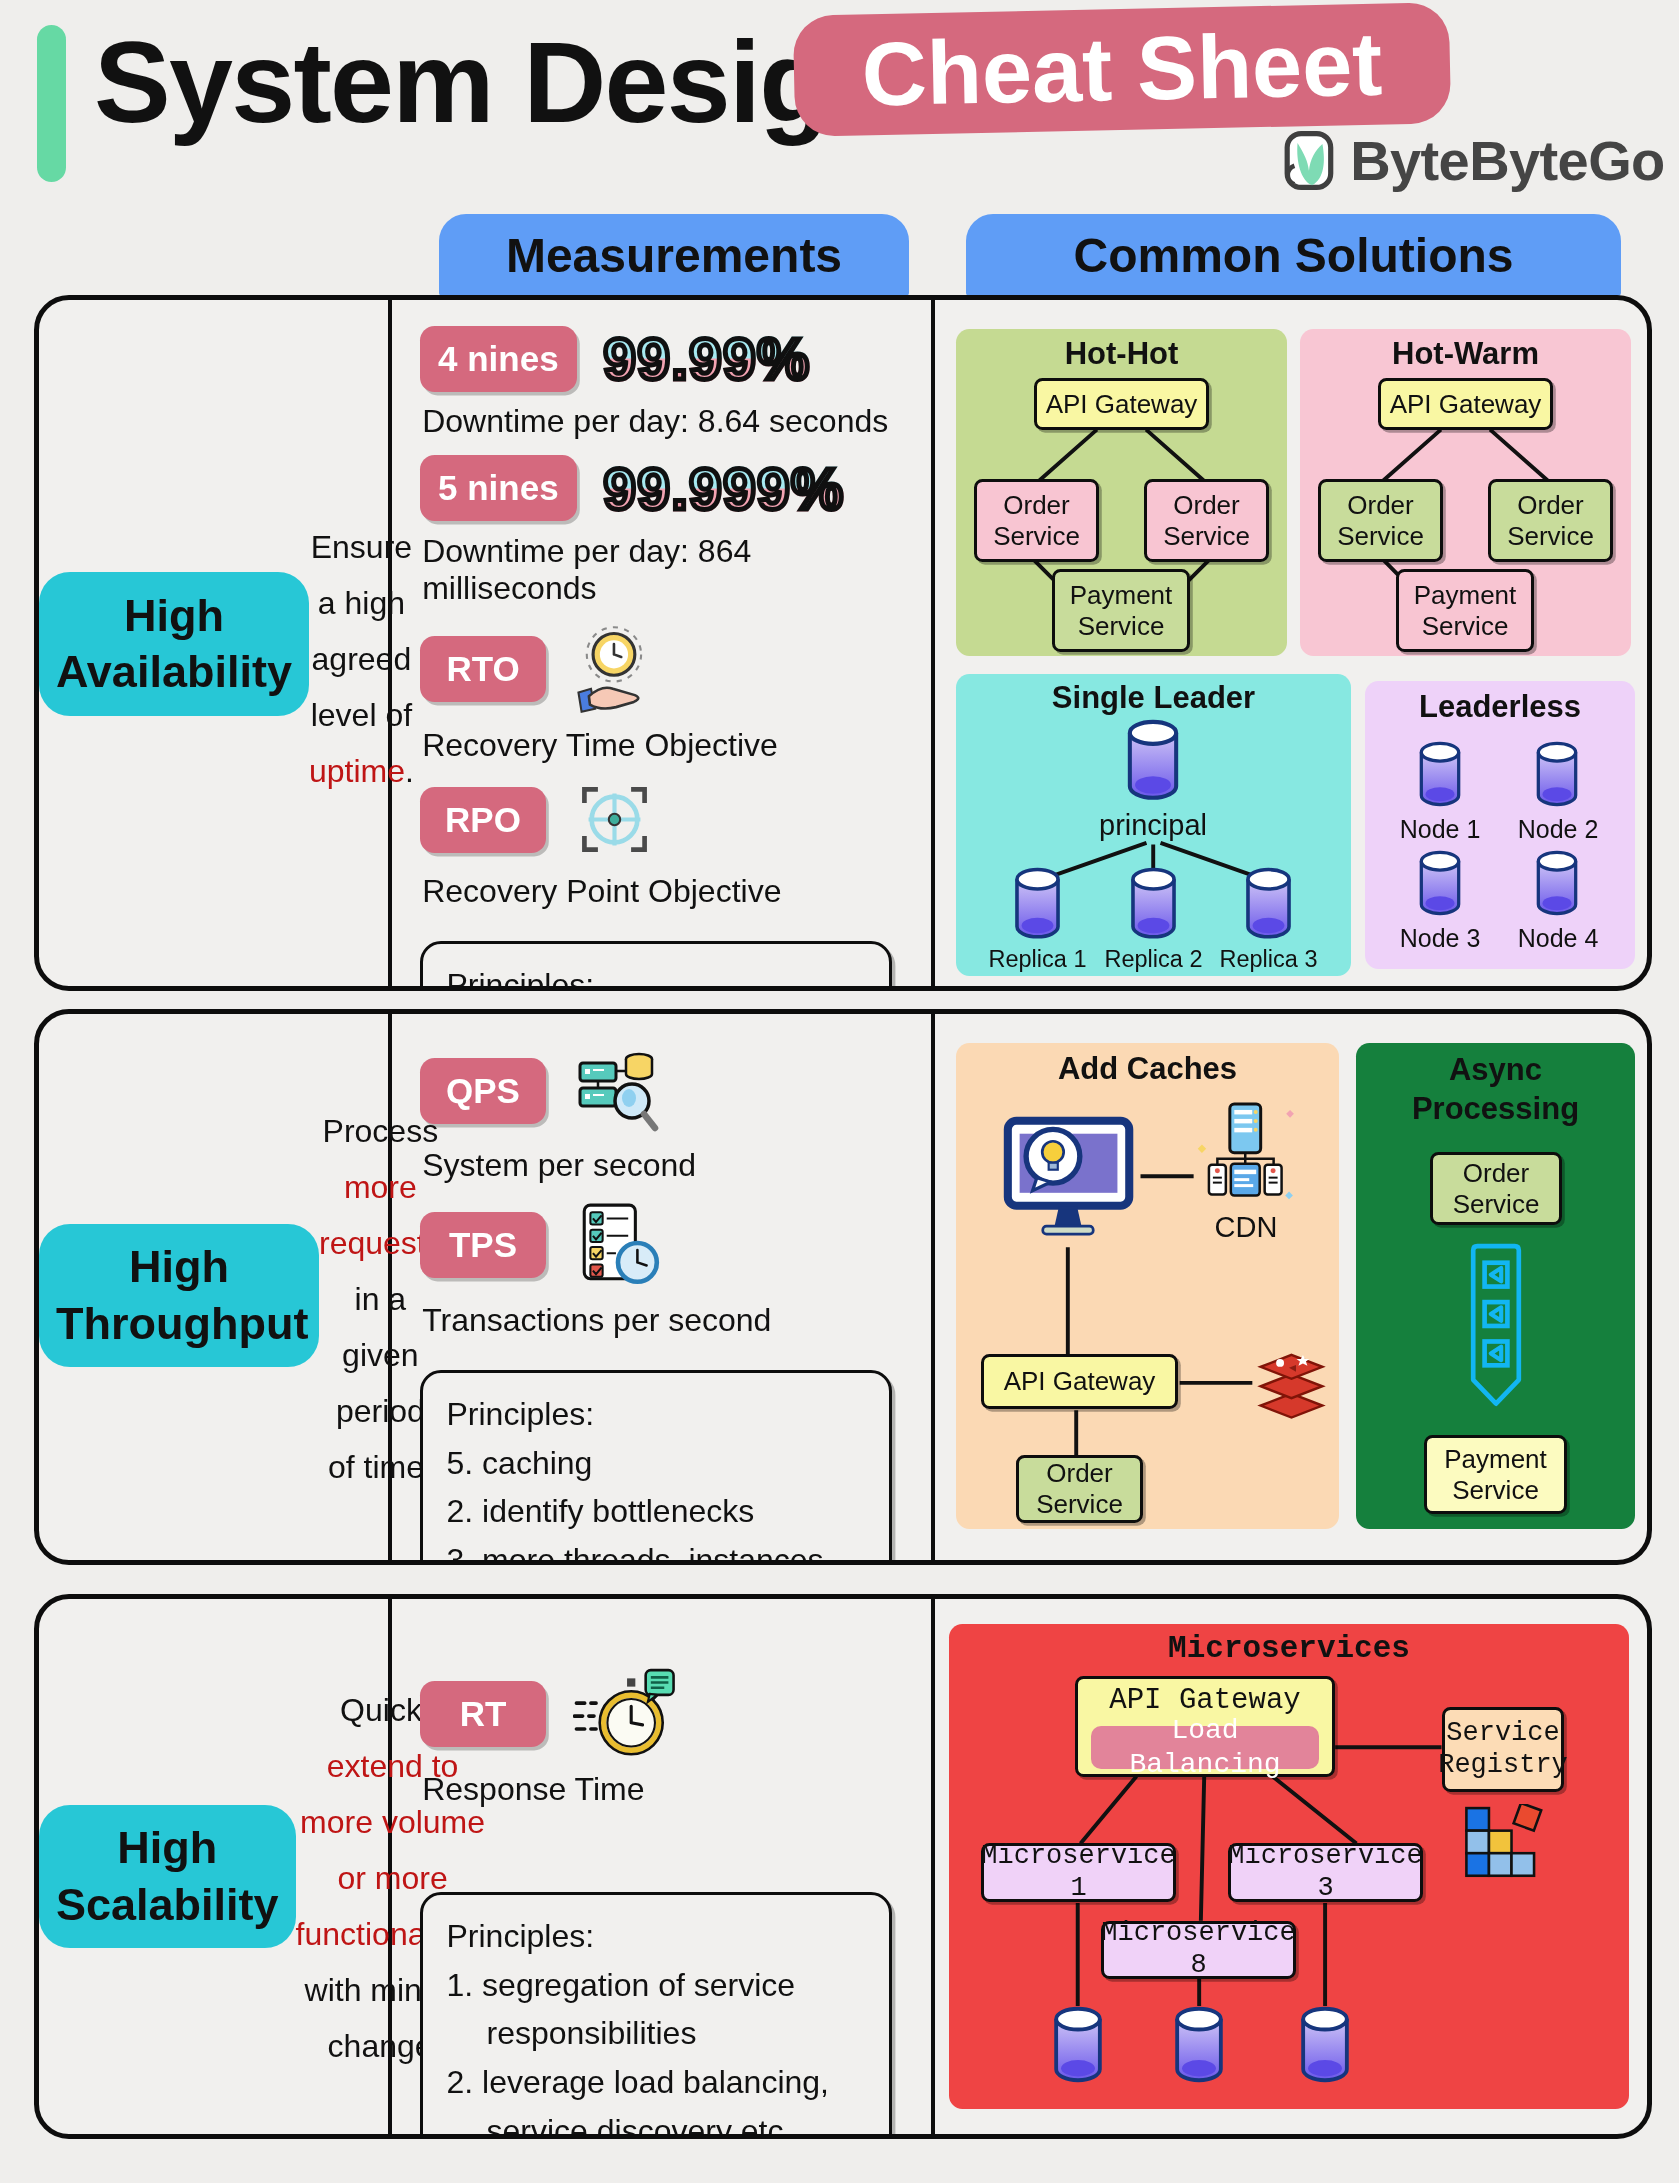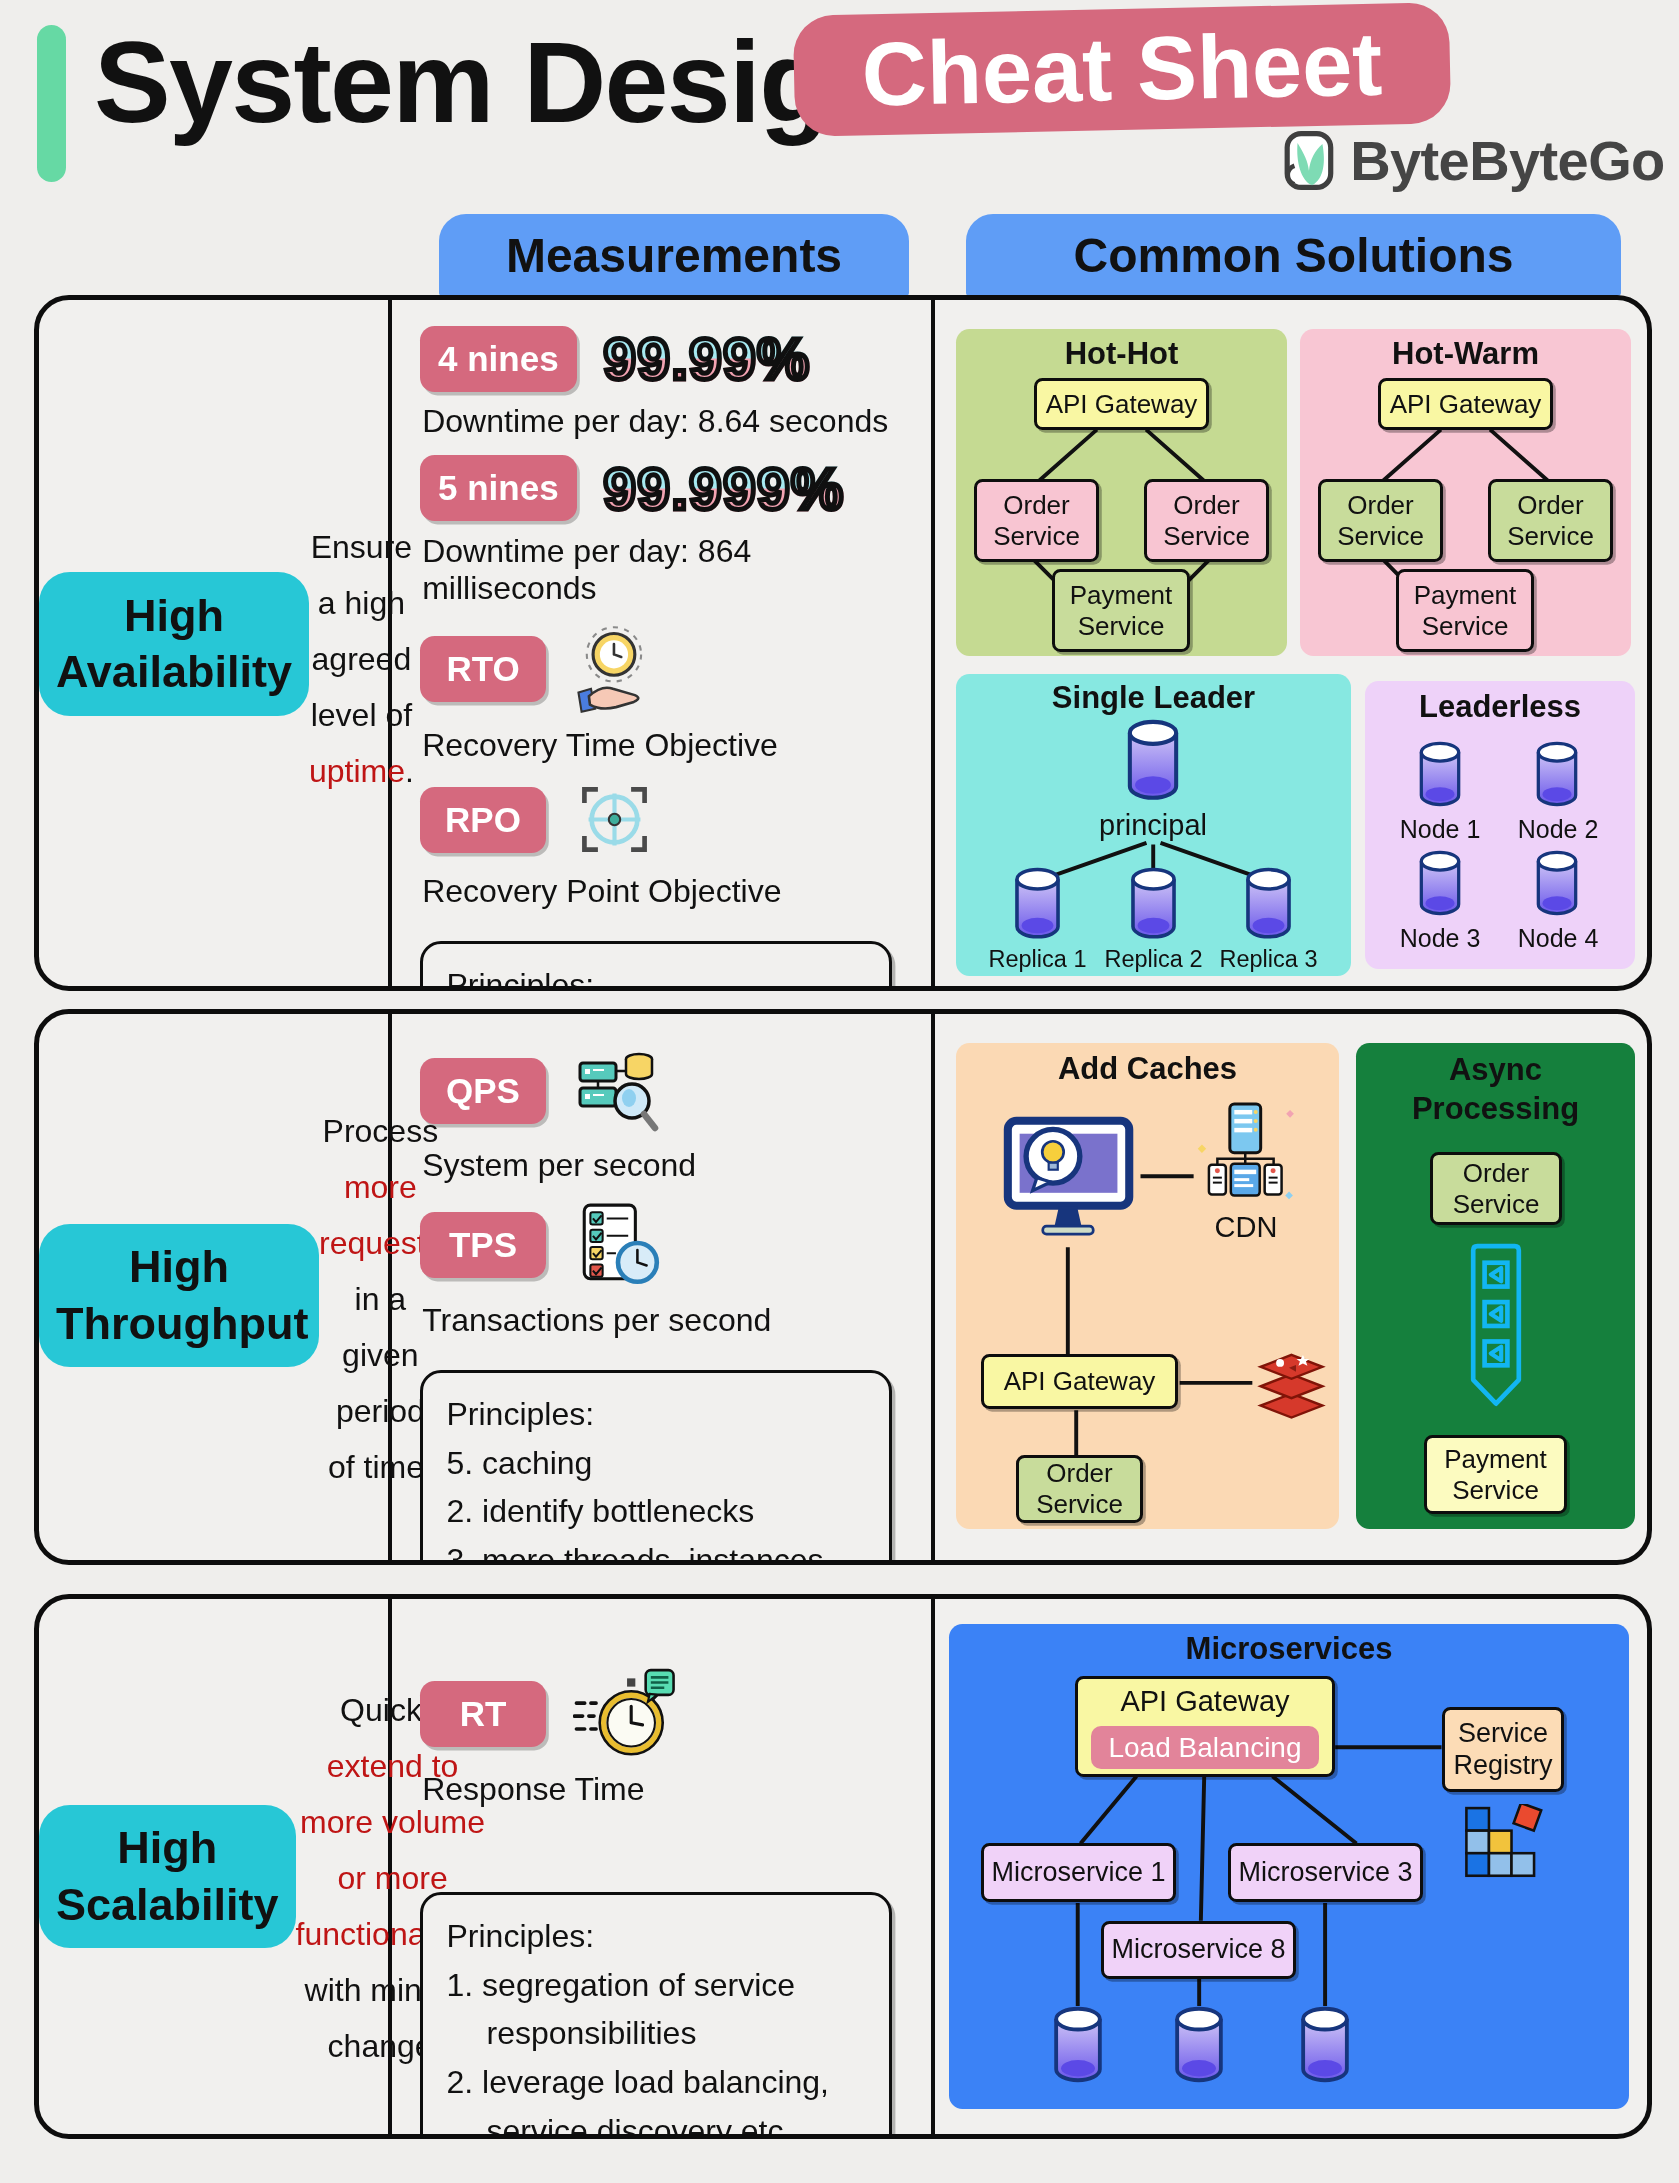--- a/index.html
+++ b/index.html
@@ -43,21 +43,21 @@
 
   
   .panel { position:absolute; border-radius:13.4px; }
   .ptitle { position:absolute; left:0; right:0; text-align:center; font-size:31px; font-weight:700; }
   .wires { position:absolute; inset:0; width:100%; height:100%; }
   .wires path { stroke:#111; stroke-width:7; fill:none; }
   .sbox { position:absolute; border:3.4px solid #0d0d0d; border-radius:8.4px; box-shadow:2.8px 2.8px 0 rgba(0,0,0,.30); display:flex; flex-direction:column; align-items:center; justify-content:center; text-align:center; font-size:26px; font-weight:500; line-height:1.18; }
   .bx-yellow { background:#f9f7a3; } .bx-pink { background:#f8c5d2; } .bx-green { background:#c8dc9b; }
   .bx-purple { background:#f0d2f8; } .bx-peach { background:#fcdcb6; } .bx-paleyellow { background:#fcfbc0; }
   .p-hothot { background:#c5da92; } .p-hotwarm { background:#f8c6d3; } .p-singleleader { background:#87e8e1; }
-  .p-leaderless { background:#eed2f9; } .p-addcaches { background:#fbd9b4; } .p-async { background:#15803d; } .p-micro { background:#3b82f6; }
+  .p-leaderless { background:#eed2f9; } .p-addcaches { background:#fbd9b4; } .p-async { background:#15803d; } .p-micro { background:#ef4444;font-family:Liberation Mono, monospace; }
   .cyl-label { position:absolute; text-align:center; font-size:25px; }
   .lb-pill { background:#e2849a; color:#fff; border-radius:10px; font-size:28px; width:90%; height:43px; display:flex; align-items:center; justify-content:center; margin-top:7.8px; }
   svg { display:block; }
 </style>
 </head>
 <body>
 
 <svg width="0" height="0" style="position:absolute" aria-hidden="true">
   <defs>
     <linearGradient id="dbg" x1="0" y1="0" x2="0" y2="1">

